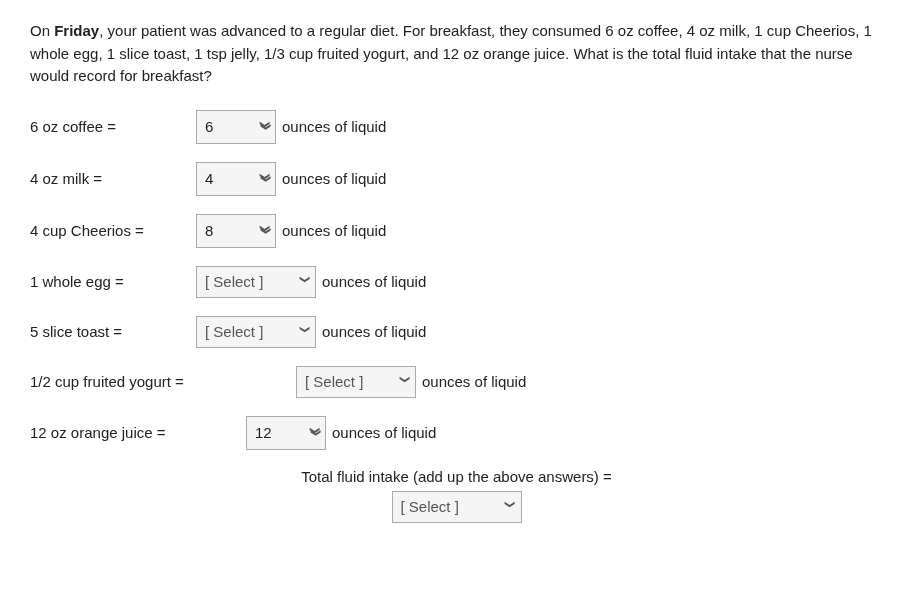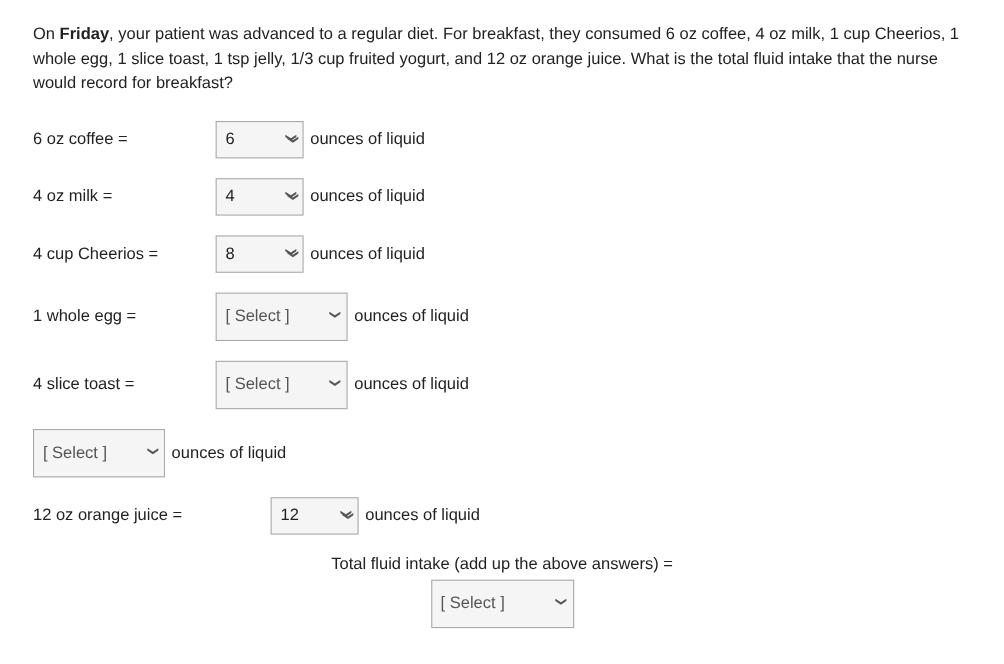--- a/index.html
+++ b/index.html
@@ -39,21 +39,21 @@
     .select-dropdown {
       border: 1px solid #aaa;
       background: #f5f5f5;
       padding: 5px 28px 5px 8px;
       font-size: 15px;
       appearance: none;
       -webkit-appearance: none;
       position: relative;
       cursor: pointer;
       min-width: 120px;
-      height: 44px;
+      height: 32px;
       color: #555;
     }
     .select-wrapper {
       position: relative;
       display: inline-flex;
       align-items: center;
     }
     .select-wrapper::after {
       content: '❯';
       transform: rotate(90deg);
@@ -134,33 +134,34 @@
         <option value="">[ Select ]</option>
         <option value="0">0</option>
         <option value="1">1</option>
         <option value="2">2</option>
       </select>
     </div>
     <span class="oz-label">ounces of liquid</span>
   </div>
 
   <div class="row">
-    <span class="row-label">4 slice toast =</span>
+    <span class="row-label">5 slice toast =</span>
     <div class="select-wrapper">
       <select class="select-dropdown">
         <option value="">[ Select ]</option>
         <option value="0">0</option>
         <option value="1">1</option>
         <option value="2">2</option>
       </select>
     </div>
     <span class="oz-label">ounces of liquid</span>
   </div>
 
   <div class="row">
+    <span class="row-label row-label-xwide">1/2 cup fruited yogurt =</span>
     <div class="select-wrapper">
       <select class="select-dropdown">
         <option value="">[ Select ]</option>
         <option value="0">0</option>
         <option value="4">4</option>
         <option value="8">8</option>
       </select>
     </div>
     <span class="oz-label">ounces of liquid</span>
   </div>

